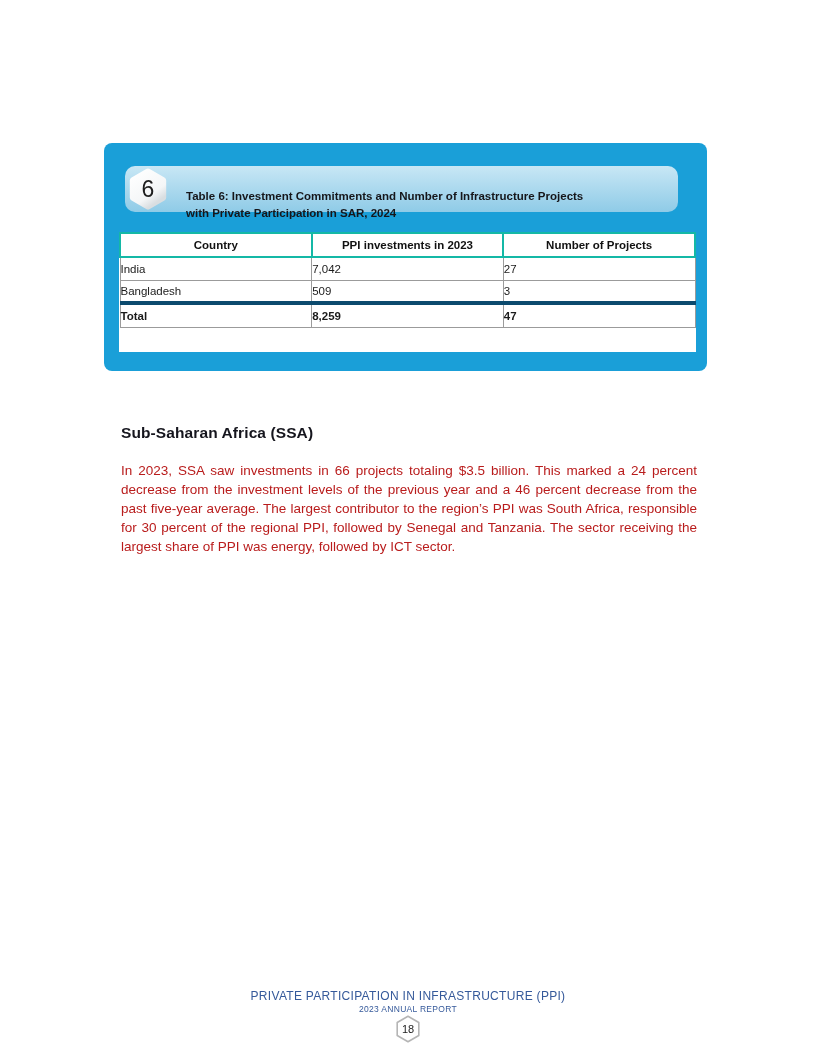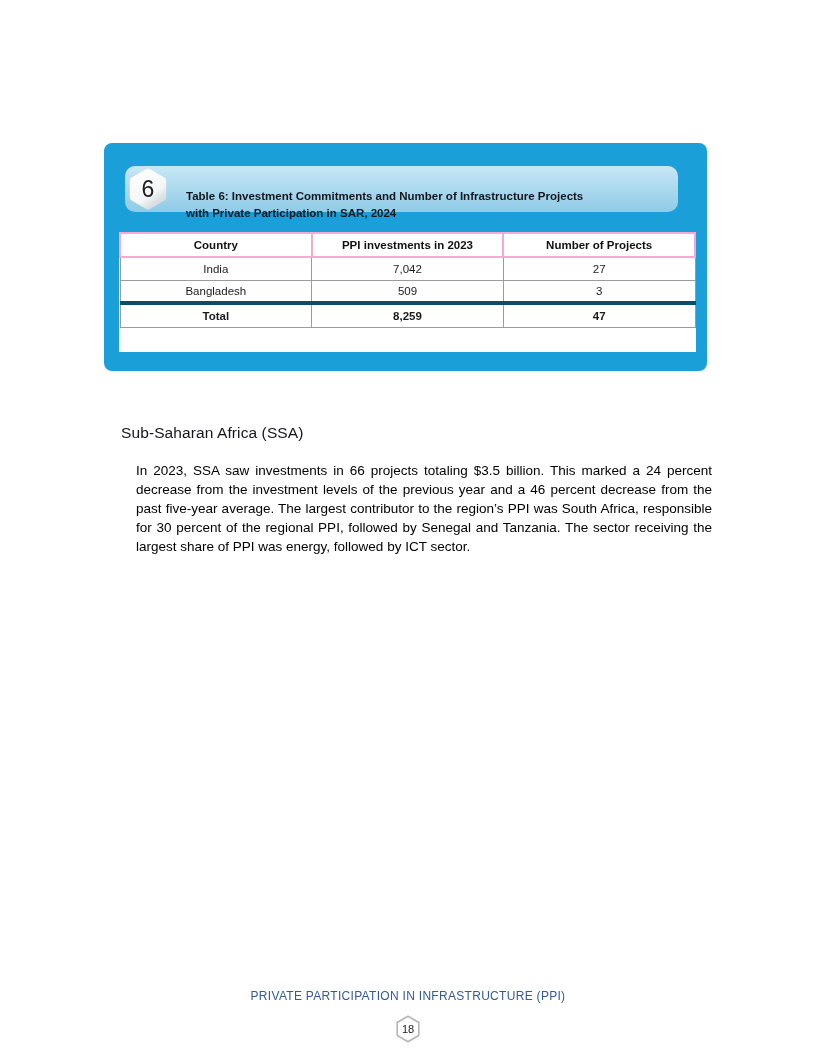--- a/index.html
+++ b/index.html
@@ -57,59 +57,57 @@
     width: 577px; height: 120px;
     background: #ffffff;
   }
   table.ptable {
     border-collapse: collapse;
     width: 100%;
     table-layout: fixed;
     font-family: "Liberation Sans", sans-serif;
   }
   table.ptable th {
-    border: 2px solid #f9a8d4;
+    border: 2px solid #14b8a6;
     font-size: 11.5px;
     font-weight: bold;
     color: #111111;
     height: 24px;
     text-align: center;
     background: #ffffff;
   }
   table.ptable td {
     border: 1px solid #9b9b9b;
     font-size: 11.5px;
     color: #1b1b1b;
     height: 23px;
-    text-align: center;
     background: #ffffff;
   }
   table.ptable tr.total-row td {
     border-top: 4px solid #0c4a6e;
     font-weight: bold;
     height: 24px;
   }
   
   .section-heading {
     position: absolute;
     left: 121px; top: 424px;
     font-size: 15.5px;
-    font-weight: normal;
+    font-weight: bold;
     color: #15151d;
     letter-spacing: 0.1px;
   }
   .section-paragraph {
     position: absolute;
     left: 121px; top: 461px;
     width: 576px;
     font-size: 13.5px;
     line-height: 19px;
-    color: #000000;
+    color: #b91c1c;
     text-align: justify;
-    margin-left: 15px;
   }
   
   .footer-line1 {
     position: absolute;
     left: 0; top: 989px;
     width: 816px;
     text-align: center;
     font-size: 12px;
     letter-spacing: 0.3px;
     color: #35599A;
@@ -194,20 +192,21 @@
           </tr>
         </tbody>
       </table>
     </div>
   </div>
 
   <div class="section-heading">Sub-Saharan Africa (SSA)</div>
   <div class="section-paragraph">In 2023, SSA saw investments in 66 projects totaling $3.5 billion. This marked a 24 percent decrease from the investment levels of the previous year and a 46 percent decrease from the past five-year average. The largest contributor to the region’s PPI was South Africa, responsible for 30 percent of the regional PPI, followed by Senegal and Tanzania. The sector receiving the largest share of PPI was energy, followed by ICT sector.</div>
 
   <div class="footer-line1">PRIVATE PARTICIPATION IN INFRASTRUCTURE (PPI)</div>
+  <div class="footer-line2">2023 ANNUAL REPORT</div>
   <div class="page-badge">
     <span>
       <svg viewBox="0 0 30 30">
         <polygon points="15,2.2 25.8,8.5 25.8,21.5 15,27.8 4.2,21.5 4.2,8.5" fill="#ffffff" stroke="#b5b5b5" stroke-width="1.6" stroke-linejoin="round"></polygon>
       </svg>
     </span>
     <span class="num">18</span>
   </div>
 
 </div>

